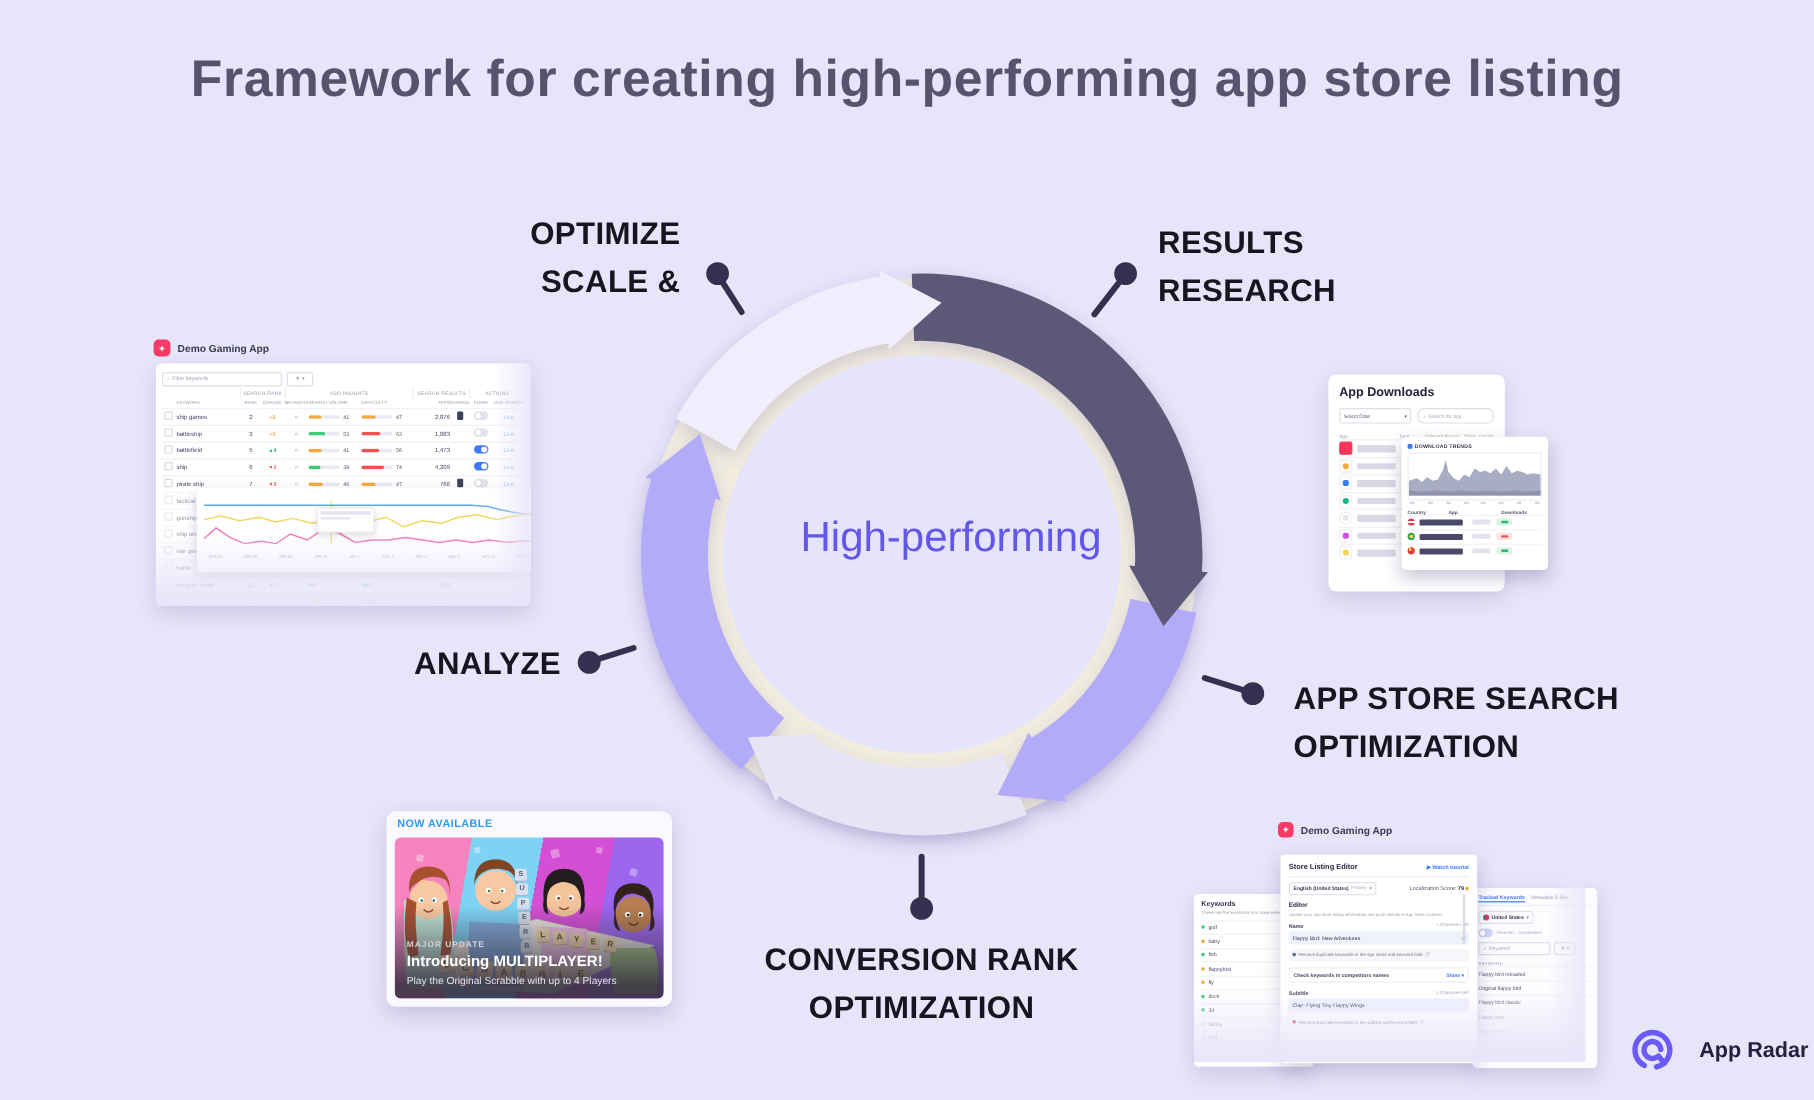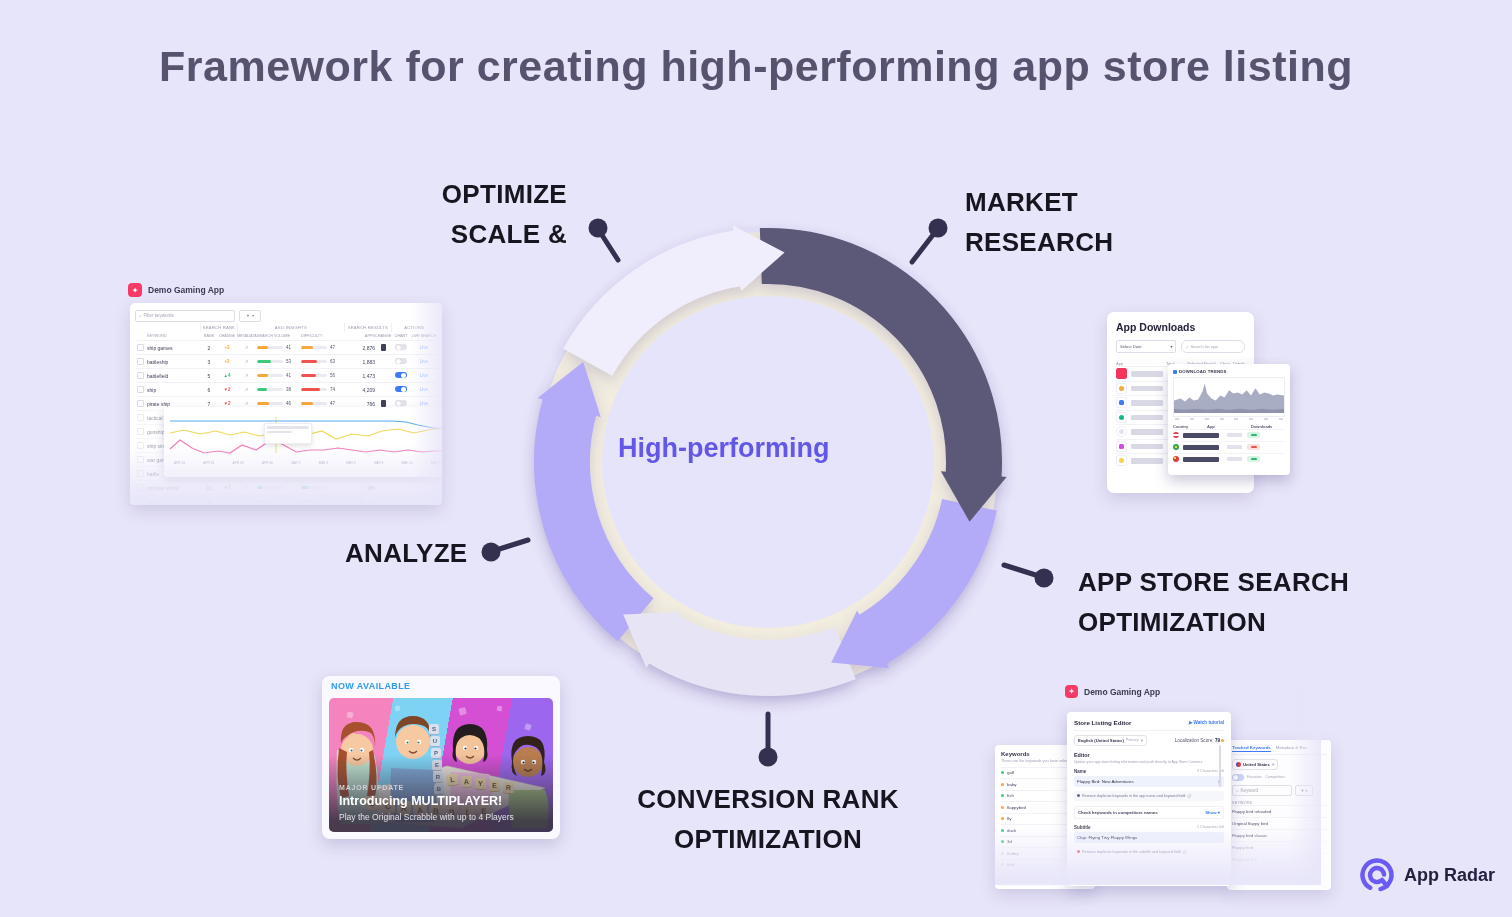--- a/index.html
+++ b/index.html
@@ -3,21 +3,21 @@
 <meta charset="utf-8">
 <style>
   html,body{margin:0;padding:0;}
   body{font-family:"Liberation Sans", sans-serif; background:#cfcde0;}
   .stage{position:relative;width:1512px;height:917px;background:#E7E5F9;overflow:hidden;margin:0 auto;}
   .abs{position:absolute;}
   
   .title{position:absolute;left:0;right:0;top:42px;text-align:center;font-size:43px;font-weight:800;color:#57536F;letter-spacing:.5px;}
   
   .step{position:absolute;font-size:26px;font-weight:700;color:#17151F;line-height:40px;letter-spacing:.3px;}
-  .center-label{position:absolute;left:618px;top:428px;width:300px;text-align:left;font-size:27px;font-weight:700;color:#6357E9;line-height:40px;}
+  .center-label{position:absolute;left:618px;top:428px;width:300px;text-align:right;font-size:35px;font-weight:400;color:#6357E9;line-height:40px;}
   
   .card{background:#fff;border-radius:5px;box-shadow:0 6px 16px rgba(84,74,140,.18);}
   .fade{position:absolute;inset:0;pointer-events:none;z-index:9;
         background:linear-gradient(180deg,rgba(231,229,249,0) 70%,rgba(231,229,249,.95) 97%),
                    linear-gradient(90deg,rgba(231,229,249,0) 90%,rgba(231,229,249,.85) 100%);}
   .apphead{display:flex;align-items:center;gap:6px;}
   .appicon{width:14px;height:14px;border-radius:4px;background:#F83A66;color:#fff;font-size:8px;display:flex;align-items:center;justify-content:center;}
   .appname{font-size:8.5px;font-weight:700;color:#3A3A55;}
   
   .kd{position:absolute;left:128px;top:283px;width:318px;height:212px;}
@@ -108,21 +108,21 @@
   .chip{border:.5px solid #E2E2EA;border-radius:3px;padding:2px 3px;display:inline-flex;gap:2px;align-items:center;}
   .hint{font-size:3.7px;color:#A9A9BC}
   .inp{height:11px;background:#EEF2FC;border-radius:2px;display:flex;align-items:center;justify-content:space-between;padding:0 3px;font-size:4.4px;color:#33344E;margin-top:2px;}
   .note{height:10px;background:#F6F7FB;border-radius:2px;display:flex;align-items:center;gap:2px;padding:0 3px;font-size:3.7px;color:#7A7B92;margin-top:4px;white-space:nowrap;overflow:hidden;}
   .rpanel{position:absolute;left:232px;top:55px;width:94px;height:140px;padding:5px;border-radius:4px;z-index:2;background:#FDFDFF;}
   .rtabs{display:flex;gap:5px;font-size:4.4px;border-bottom:.5px solid #EFEFF4;padding-bottom:2px;}
   .rtab-on{color:#3E7BFA;font-weight:800;border-bottom:1px solid #3E7BFA;padding-bottom:1px;}
   .rtab-off{color:#A0A0B4;white-space:nowrap;overflow:hidden;width:34px;}
   .rrow{display:flex;align-items:center;height:11px;border-top:.5px solid #F3F3F7;font-size:4.3px;color:#55566E;}
   
-  .logo{position:absolute;left:1358px;top:856px;display:flex;align-items:center;gap:8px;}
+  .logo{position:absolute;left:1358px;top:856px;display:flex;align-items:center;gap:20px;}
   .logo span{font-size:18px;font-weight:800;color:#232040;}
 </style>
 </head>
 <body>
 
 <div class="stage">
 
   <div class="title">Framework for creating high-performing app store listing</div>
 
   <svg class="abs" style="left:0;top:0" width="1512" height="917" viewBox="0 0 1512 917">
@@ -169,21 +169,21 @@
 
   <div class="center-label">
     <div>High-performing</div>
   </div>
 
   <div class="step" style="left:420px;top:174px;width:147px;text-align:right">
     <div>OPTIMIZE</div>
     <div>SCALE &amp;</div>
   </div>
   <div class="step" style="left:965px;top:182px">
-    <div>MARKET</div>
+    <div>RESULTS</div>
     <div>RESEARCH</div>
   </div>
   <div class="step" style="left:345px;top:533px">
     <div>ANALYZE</div>
   </div>
   <div class="step" style="left:1078px;top:562px">
     <div>APP STORE SEARCH</div>
     <div>OPTIMIZATION</div>
   </div>
   <div class="step" style="left:618px;top:779px;width:300px;text-align:center">

